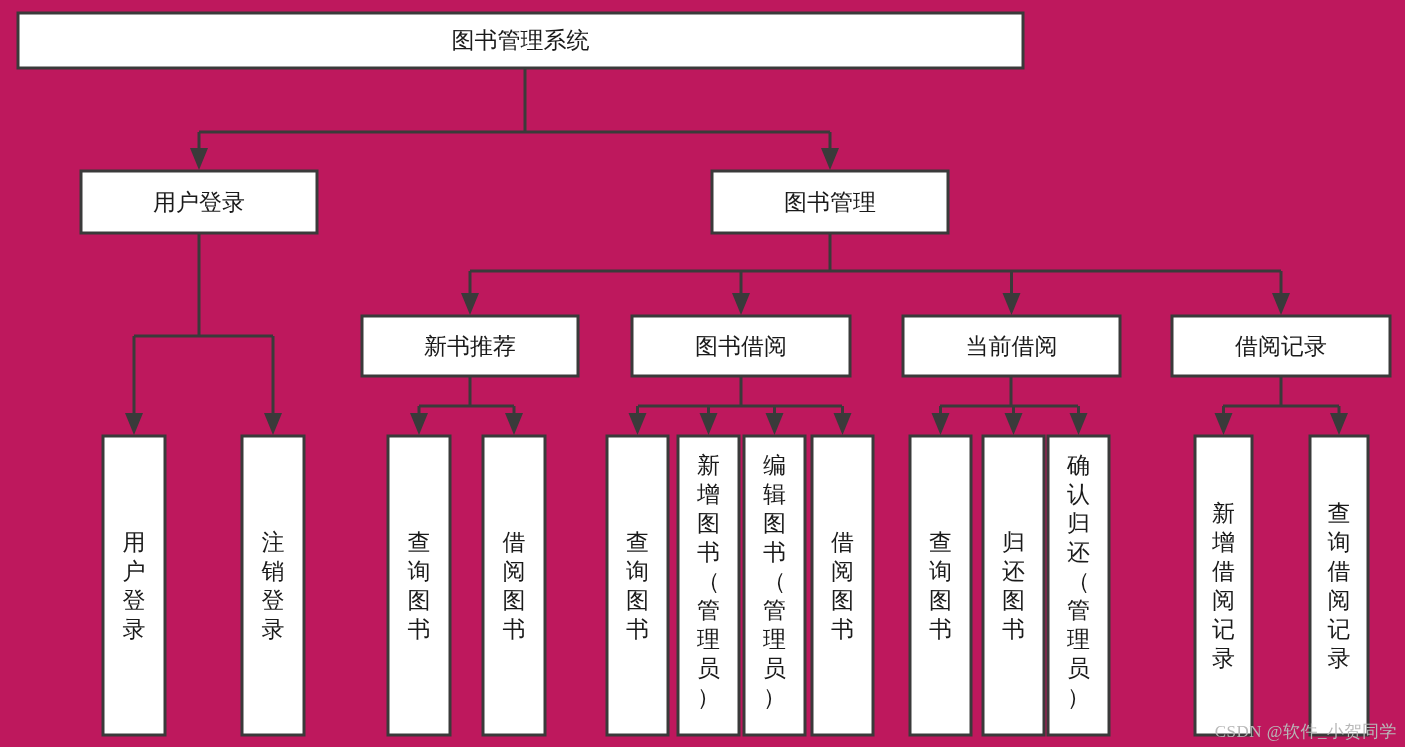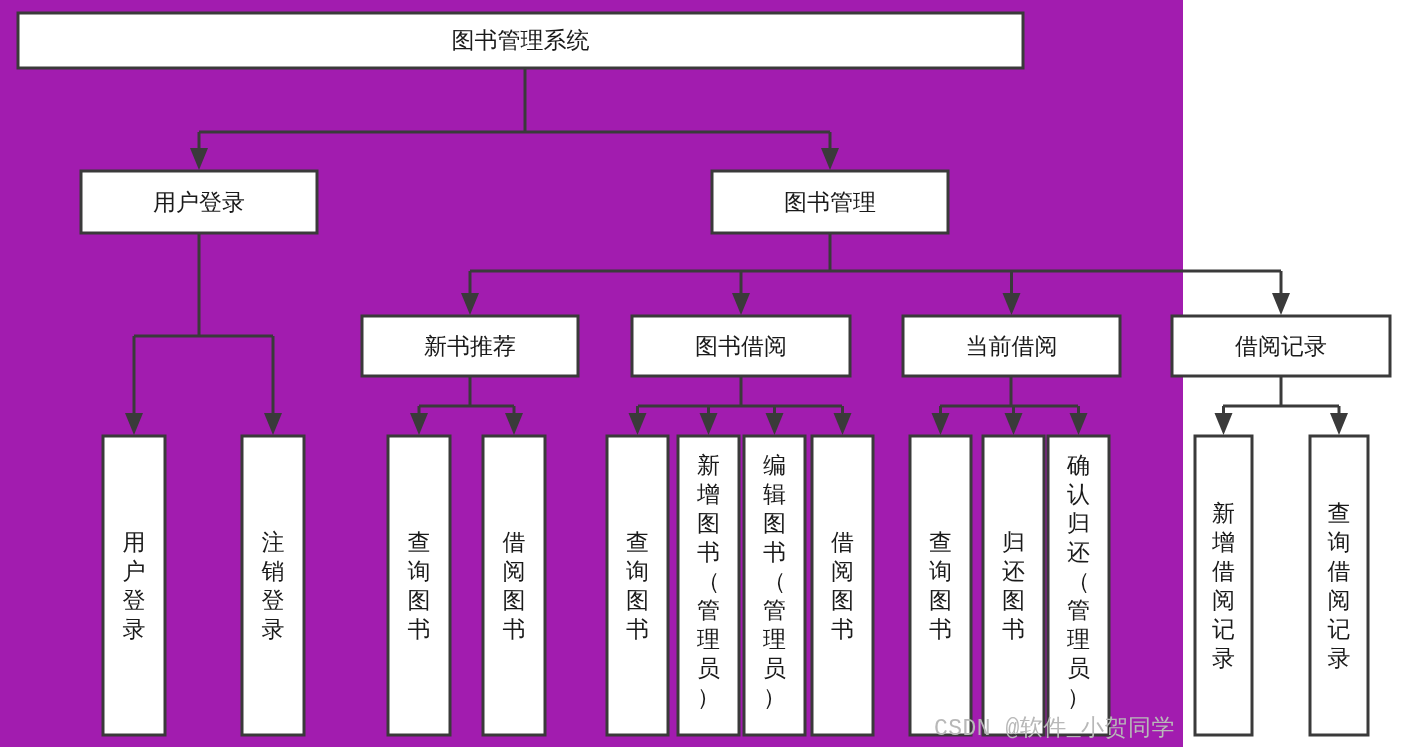--- a/index.html
+++ b/index.html
@@ -9,23 +9,23 @@
     background: #ffffff;
   }
   body {
     width: 1405px;
     height: 747px;
     font-family: "DejaVu Sans", "Liberation Sans", sans-serif;
     overflow: hidden;
   }
   #diagram-root {
     position: relative;
-    width: 1183px;
+    width: 1405px;
     height: 747px;
-    background: #a21caf;
+    background: #be185d;
   }
   svg#tree-svg {
     position: absolute;
     left: 0;
     top: 0;
     width: 1405px;
     height: 747px;
     display: block;
   }
   .node-box {
@@ -53,22 +53,22 @@
   .node-label-v {
     font-family: "DejaVu Sans", "Liberation Sans", sans-serif;
     font-size: 23px;
     fill: #1a1a1a;
     text-anchor: middle;
   }
   .watermark {
     position: absolute;
     right: 8px;
     bottom: 4px;
-    font-family: Liberation Mono, monospace;
-    font-size: 23px;
+    font-family: Liberation Serif, serif;
+    font-size: 17px;
     color: #b8b8b8;
     letter-spacing: 0.5px;
     white-space: nowrap;
     user-select: none;
   }
 </style>
 </head>
 <body>
 
 <div id="diagram-root">

